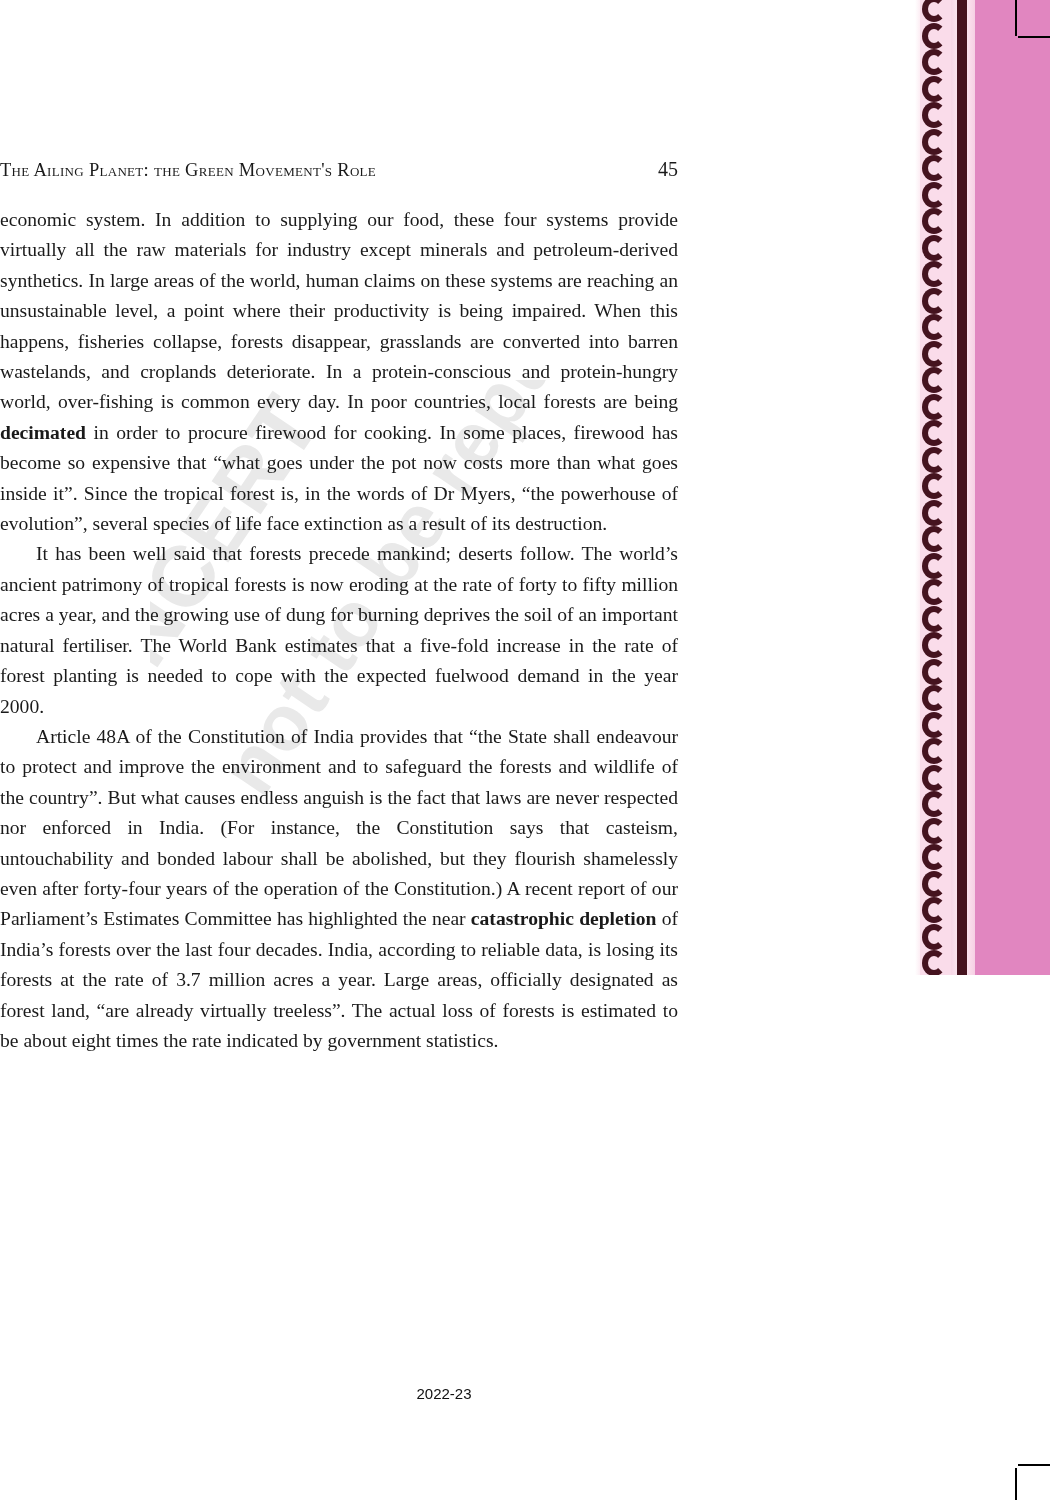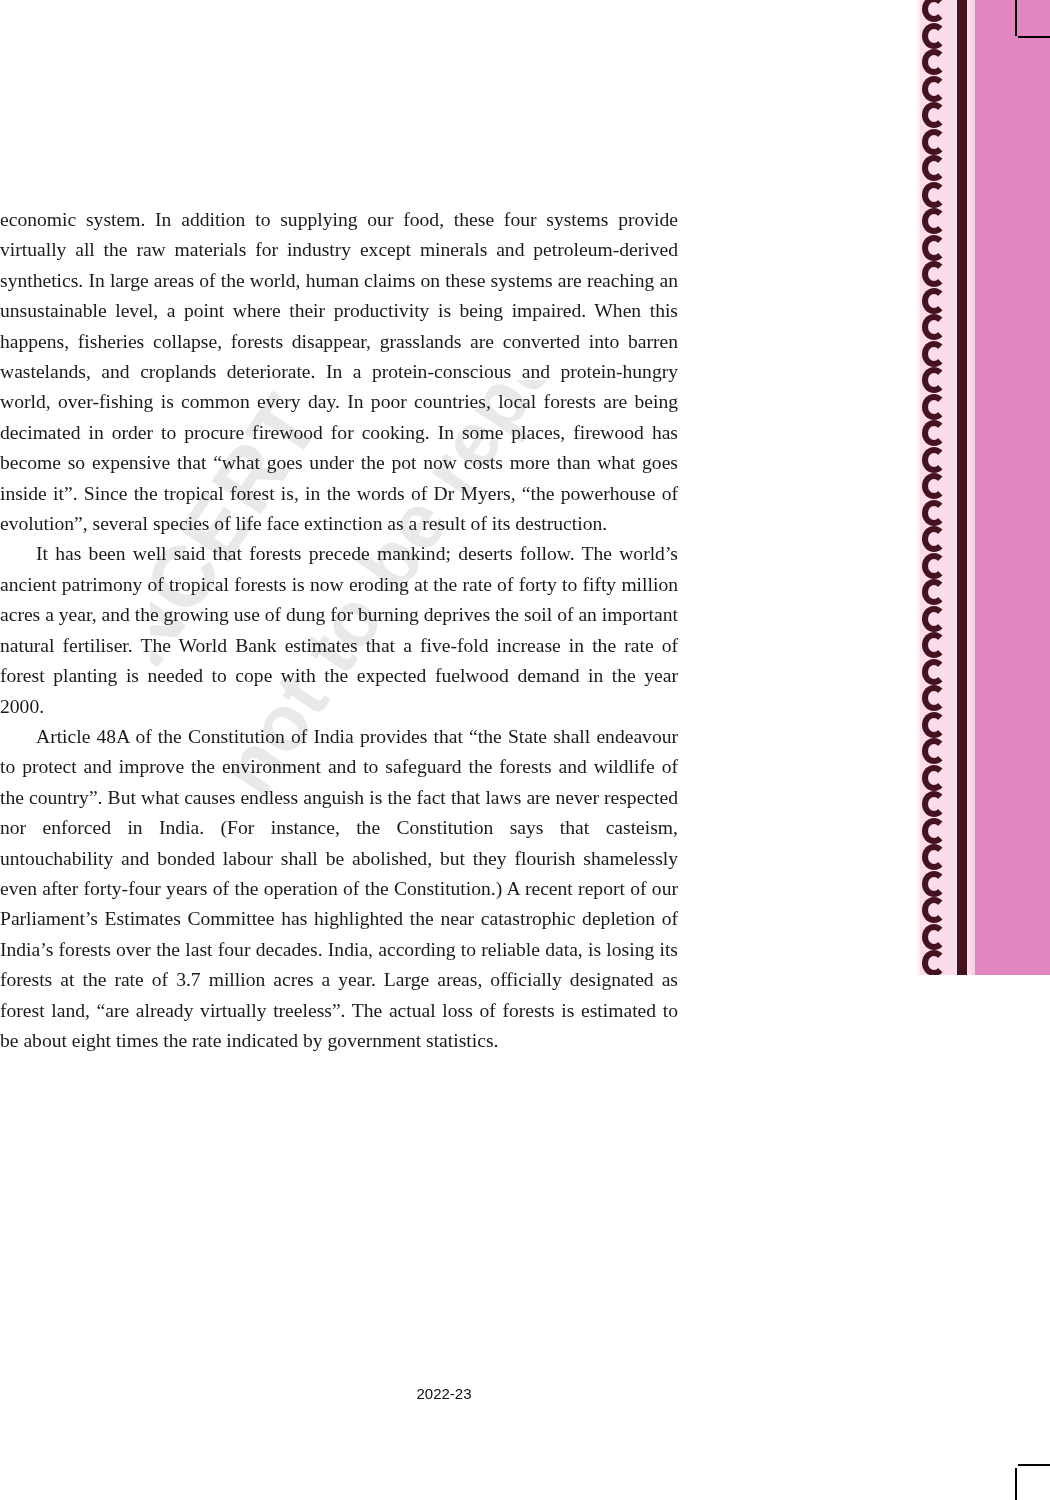--- a/index.html
+++ b/index.html
@@ -155,21 +155,21 @@
     text-align: justify;
     text-justify: inter-word;
     font-size: 19.6px;
     line-height: 30.4px;
     color: #1a1a1a;
     hyphens: none;
   }
   #body-text p.indent {
     text-indent: 36px;
   }
-  #body-text p b { font-weight: 400; }
+  #body-text p b { font-weight: 700; }
 
   #footer {
     position: absolute;
     left: 0;
     top: 1385px;
     width: 888px;
     text-align: center;
     font-family: "Liberation Sans", "DejaVu Sans", sans-serif;
     font-size: 15px;
     color: #111111;
@@ -231,20 +231,24 @@
   <div class="crop-v" id="crop-tr-v"></div>
   <div class="crop-h" id="crop-tr-h"></div>
   <div class="crop-v" id="crop-br-v"></div>
   <div class="crop-h" id="crop-br-h"></div>
 
   <div id="watermark">
     <div class="wm-text">© NCERT</div>
     <div class="wm-text wm2">not to be republished</div>
   </div>
 
+  <div id="running-head">
+    <span class="head-title">The Ailing Planet: the Green Movement's Role</span>
+    <span class="head-page">45</span>
+  </div>
 
   <div id="body-text">
       <p><span>economic system. In addition to supplying our food, these four systems provide virtually all the raw materials for industry except minerals and petroleum-derived synthetics. In large areas of the world, human claims on these systems are reaching an unsustainable level, a point where their productivity is being impaired. When this happens, fisheries collapse, forests disappear, grasslands are converted into barren wastelands, and croplands deteriorate. In a protein-conscious and protein-hungry world, over-fishing is common every day. In poor countries, local forests are being </span><b>decimated</b><span> in order to procure firewood for cooking. In some places, firewood has become so expensive that “what goes under the pot now costs more than what goes inside it”. Since the tropical forest is, in the words of Dr Myers, “the powerhouse of evolution”, several species of life face extinction as a result of its destruction.</span></p>
       <p class="indent"><span>It has been well said that forests precede mankind; deserts follow. The world’s ancient patrimony of tropical forests is now eroding at the rate of forty to fifty million acres a year, and the growing use of dung for burning deprives the soil of an important natural fertiliser. The World Bank estimates that a five-fold increase in the rate of forest planting is needed to cope with the expected fuelwood demand in the year 2000.</span></p>
       <p class="indent"><span>Article 48A of the Constitution of India provides that “the State shall endeavour to protect and improve the environment and to safeguard the forests and wildlife of the country”. But what causes endless anguish is the fact that laws are never respected nor enforced in India. (For instance, the Constitution says that casteism, untouchability and bonded labour shall be abolished, but they flourish shamelessly even after forty-four years of the operation of the Constitution.) A recent report of our Parliament’s Estimates Committee has highlighted the near </span><b>catastrophic depletion</b><span> of India’s forests over the last four decades. India, according to reliable data, is losing its forests at the rate of 3.7 million acres a year. Large areas, officially designated as forest land, “are already virtually treeless”. The actual loss of forests is estimated to be about eight times the rate indicated by government statistics.</span></p>
     </div>
 
   <div id="footer">
     <span>2022-23</span>
   </div>

